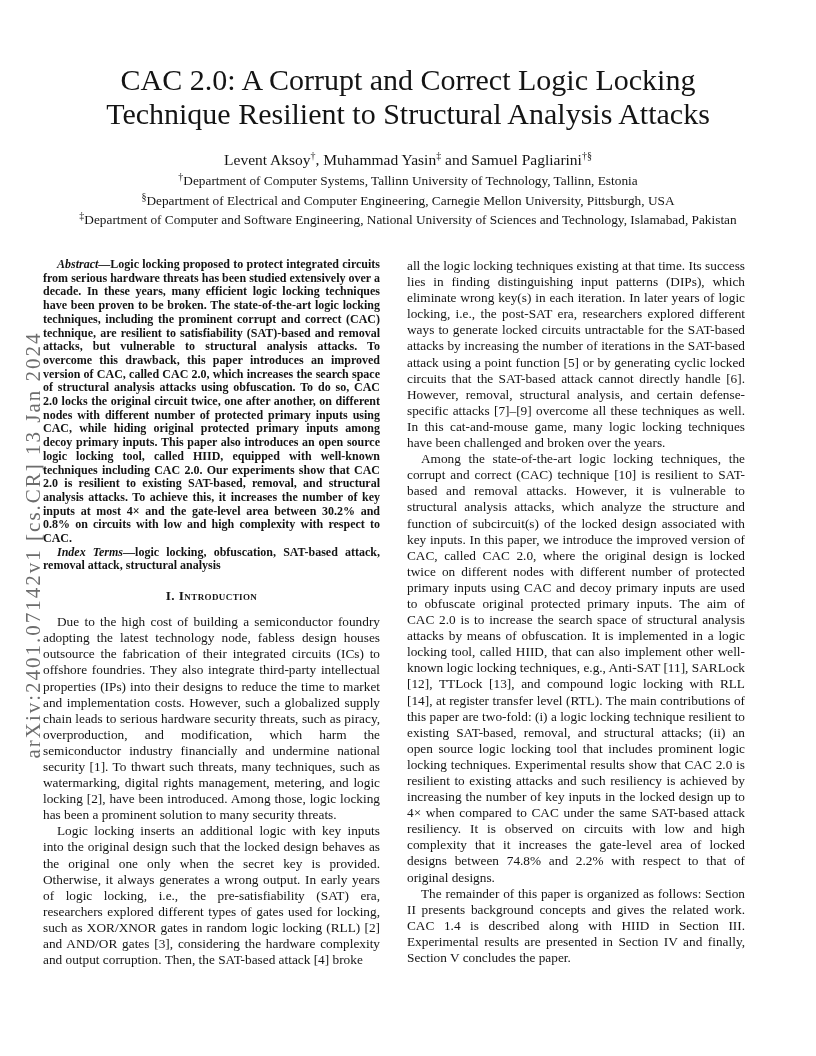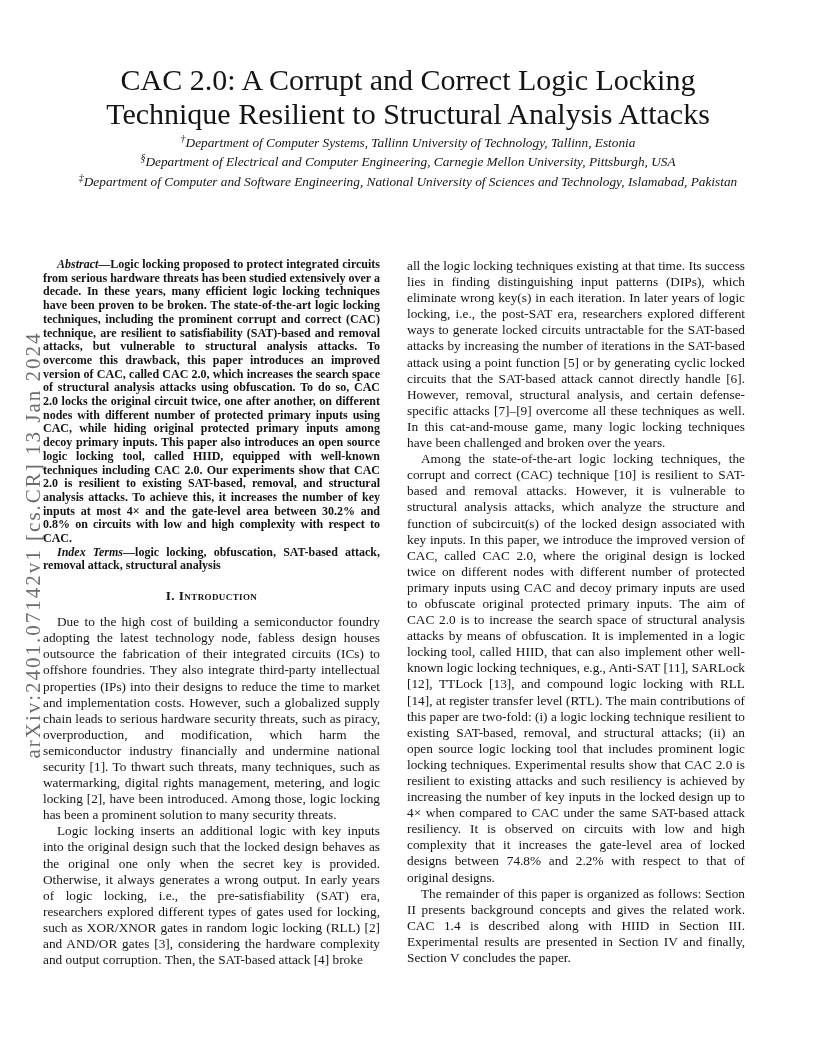--- a/index.html
+++ b/index.html
@@ -30,21 +30,21 @@
     position: absolute;
     top: 63px;
     left: 0;
     width: 816px;
     text-align: center;
   }
   .title { margin: 0; font-size: 30px; font-weight: normal; line-height: 34px; }
   .title .tline { display: block; }
   .authors { margin-top: 16px; font-size: 15.5px; line-height: 18px; }
   .authors sup, .affil sup { font-size: 10px; }
-  .affil { font-size: 13.3px; line-height: 15px; font-style: italic; }
+  .affil { font-size: 13.3px; line-height: 15px; }
   
   .col {
     position: absolute;
     top: 258px;
     height: 750px;
     overflow: hidden;
   }
   .col-left  { left: 43px;  width: 337px; }
   .col-right { left: 407px; width: 338px; }
   p.abstract {
@@ -78,20 +78,21 @@
 <div class="page">
 
   <div class="arxiv-strip">arXiv:2401.07142v1 [cs.CR] 13 Jan 2024</div>
 
   <header class="titleblock">
     <h1 class="title">
         <span class="tline">CAC 2.0: A Corrupt and Correct Logic Locking</span>
         <span class="tline">Technique Resilient to Structural Analysis Attacks</span>
       </h1>
 
+    <div class="authors"><span>Levent Aksoy</span><sup>†</sup><span>, </span><span>Muhammad Yasin</span><sup>‡</sup><span> and </span><span>Samuel Pagliarini</span><sup>†§</sup></div>
 
     <div class="affil"><sup>†</sup><span>Department of Computer Systems, Tallinn University of Technology, Tallinn, Estonia</span></div>
     <div class="affil"><sup>§</sup><span>Department of Electrical and Computer Engineering, Carnegie Mellon University, Pittsburgh, USA</span></div>
     <div class="affil"><sup>‡</sup><span>Department of Computer and Software Engineering, National University of Sciences and Technology, Islamabad, Pakistan</span></div>
   </header>
 
   <div class="col col-left">
     <p class="abstract"><span class="lead">Abstract</span><span>—Logic locking proposed to protect integrated circuits from serious hardware threats has been studied extensively over a decade. In these years, many efficient logic locking techniques have been proven to be broken. The state-of-the-art logic locking techniques, including the prominent corrupt and correct (CAC) technique, are resilient to satisfiability (SAT)-based and removal attacks, but vulnerable to structural analysis attacks. To overcome this drawback, this paper introduces an improved version of CAC, called CAC 2.0, which increases the search space of structural analysis attacks using obfuscation. To do so, CAC 2.0 locks the original circuit twice, one after another, on different nodes with different number of protected primary inputs using CAC, while hiding original protected primary inputs among decoy primary inputs. This paper also introduces an open source logic locking tool, called HIID, equipped with well-known techniques including CAC 2.0. Our experiments show that CAC 2.0 is resilient to existing SAT-based, removal, and structural analysis attacks. To achieve this, it increases the number of key inputs at most 4× and the gate-level area between 30.2% and 0.8% on circuits with low and high complexity with respect to CAC.</span></p>
     <p class="abstract"><span class="lead">Index Terms</span><span>—logic locking, obfuscation, SAT-based attack, removal attack, structural analysis</span></p>
     <h2 class="sec">I. Introduction</h2>

